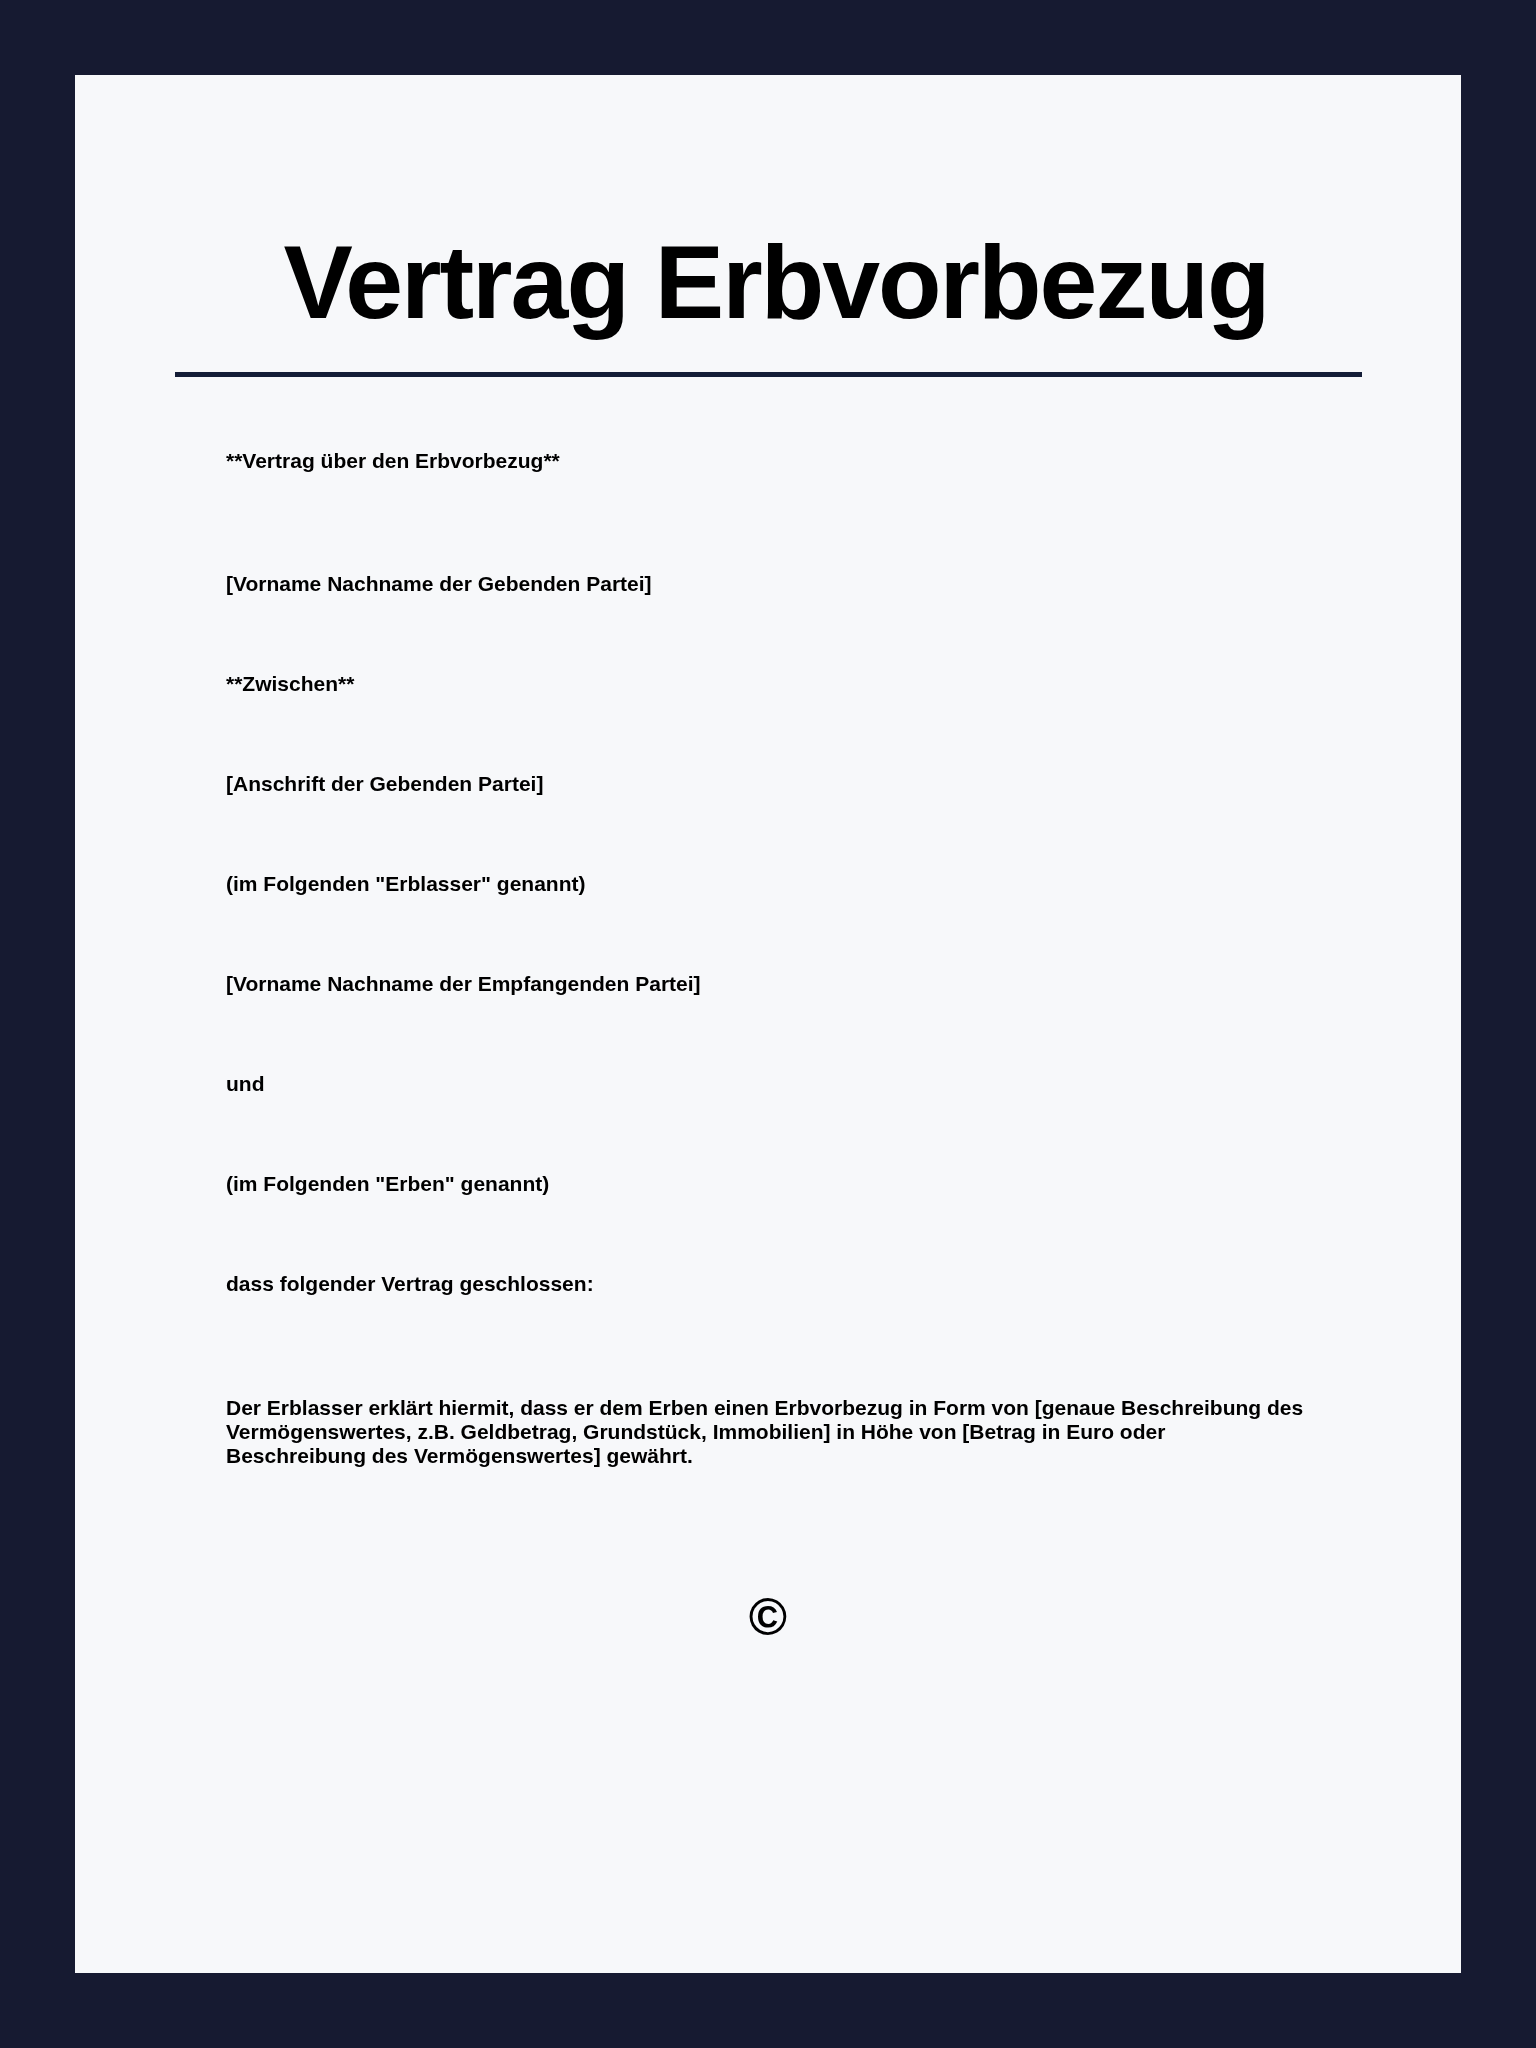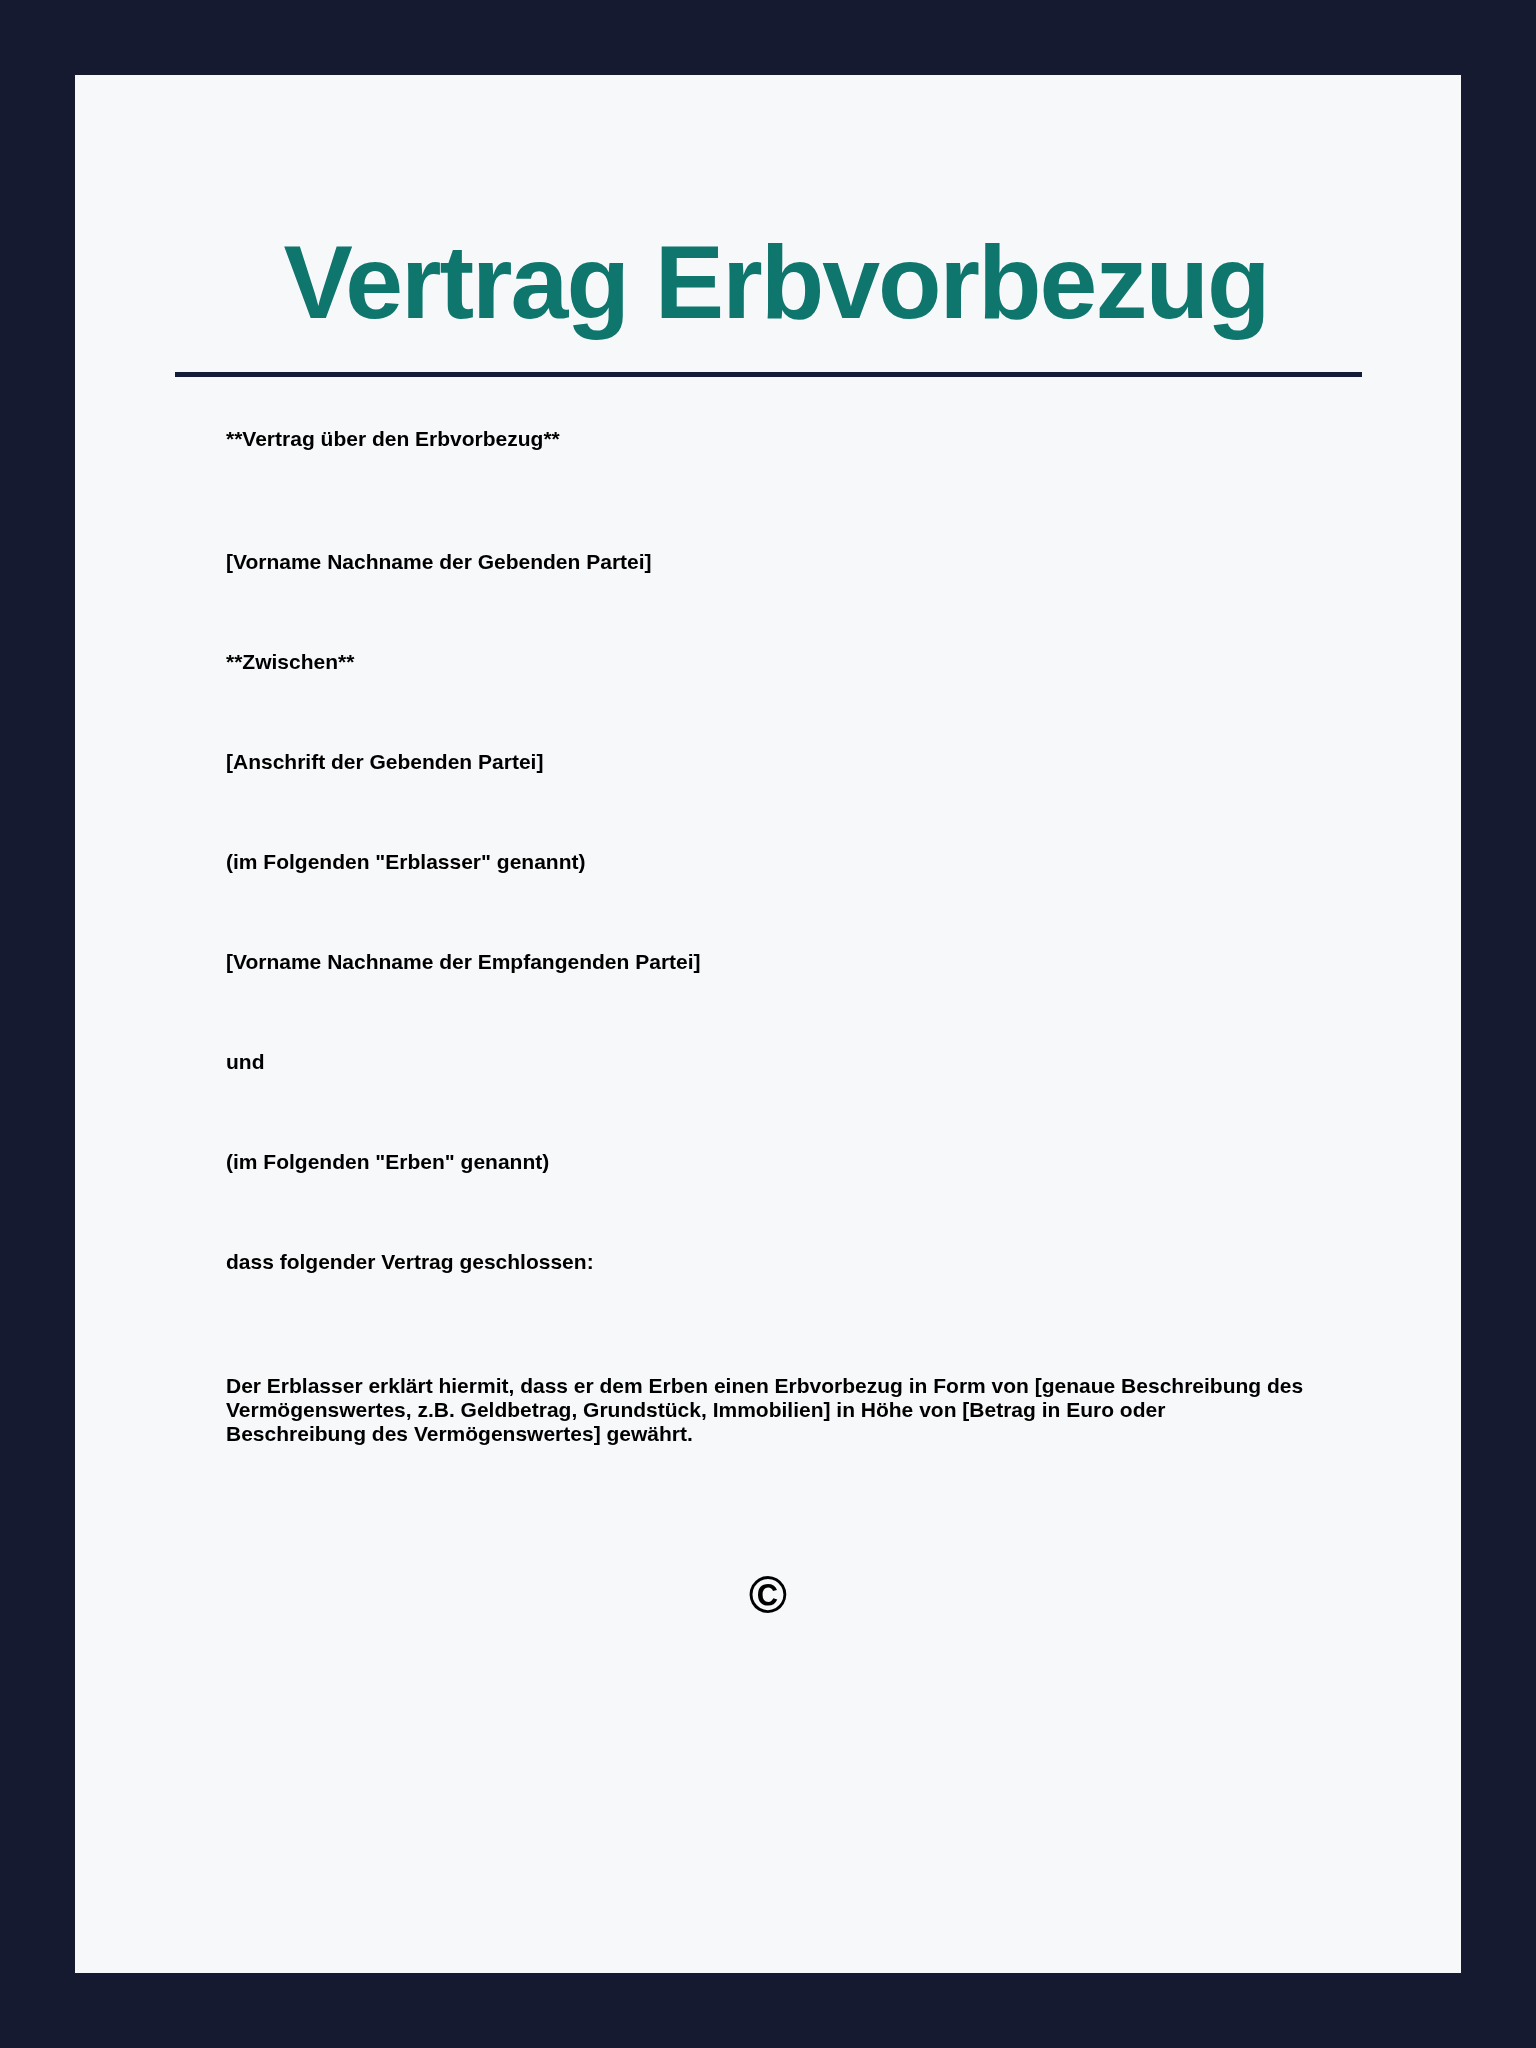--- a/index.html
+++ b/index.html
@@ -27,42 +27,42 @@
     height: 1898px;
     background: #f7f8fa;
   }
   .doc-title {
     margin: 155px 0 0 16px;
     text-align: center;
     font-size: 104px;
     font-weight: bold;
     line-height: 1;
     letter-spacing: -2px;
-    color: #0f766e;
+    color: #000000;
     white-space: nowrap;
   }
   .divider {
     width: 1187px;
     height: 5px;
     background: #141d37;
     margin: 38px auto 0 auto;
   }
   .content {
     width: 1084px;
     margin: 0 auto;
     font-size: 21px;
     line-height: 24px;
     font-weight: bold;
     color: #000000;
   }
   .content p {
     margin: 0 0 76px 0;
   }
   .content p.first {
-    margin-top: 50px;
+    margin-top: 72px;
   }
   .content p.gap-xl {
     margin-bottom: 99px;
   }
   .content p.gap-xxl {
     margin-bottom: 100px;
   }
   .content p.gap-lg {
     margin-bottom: 82px;
   }

